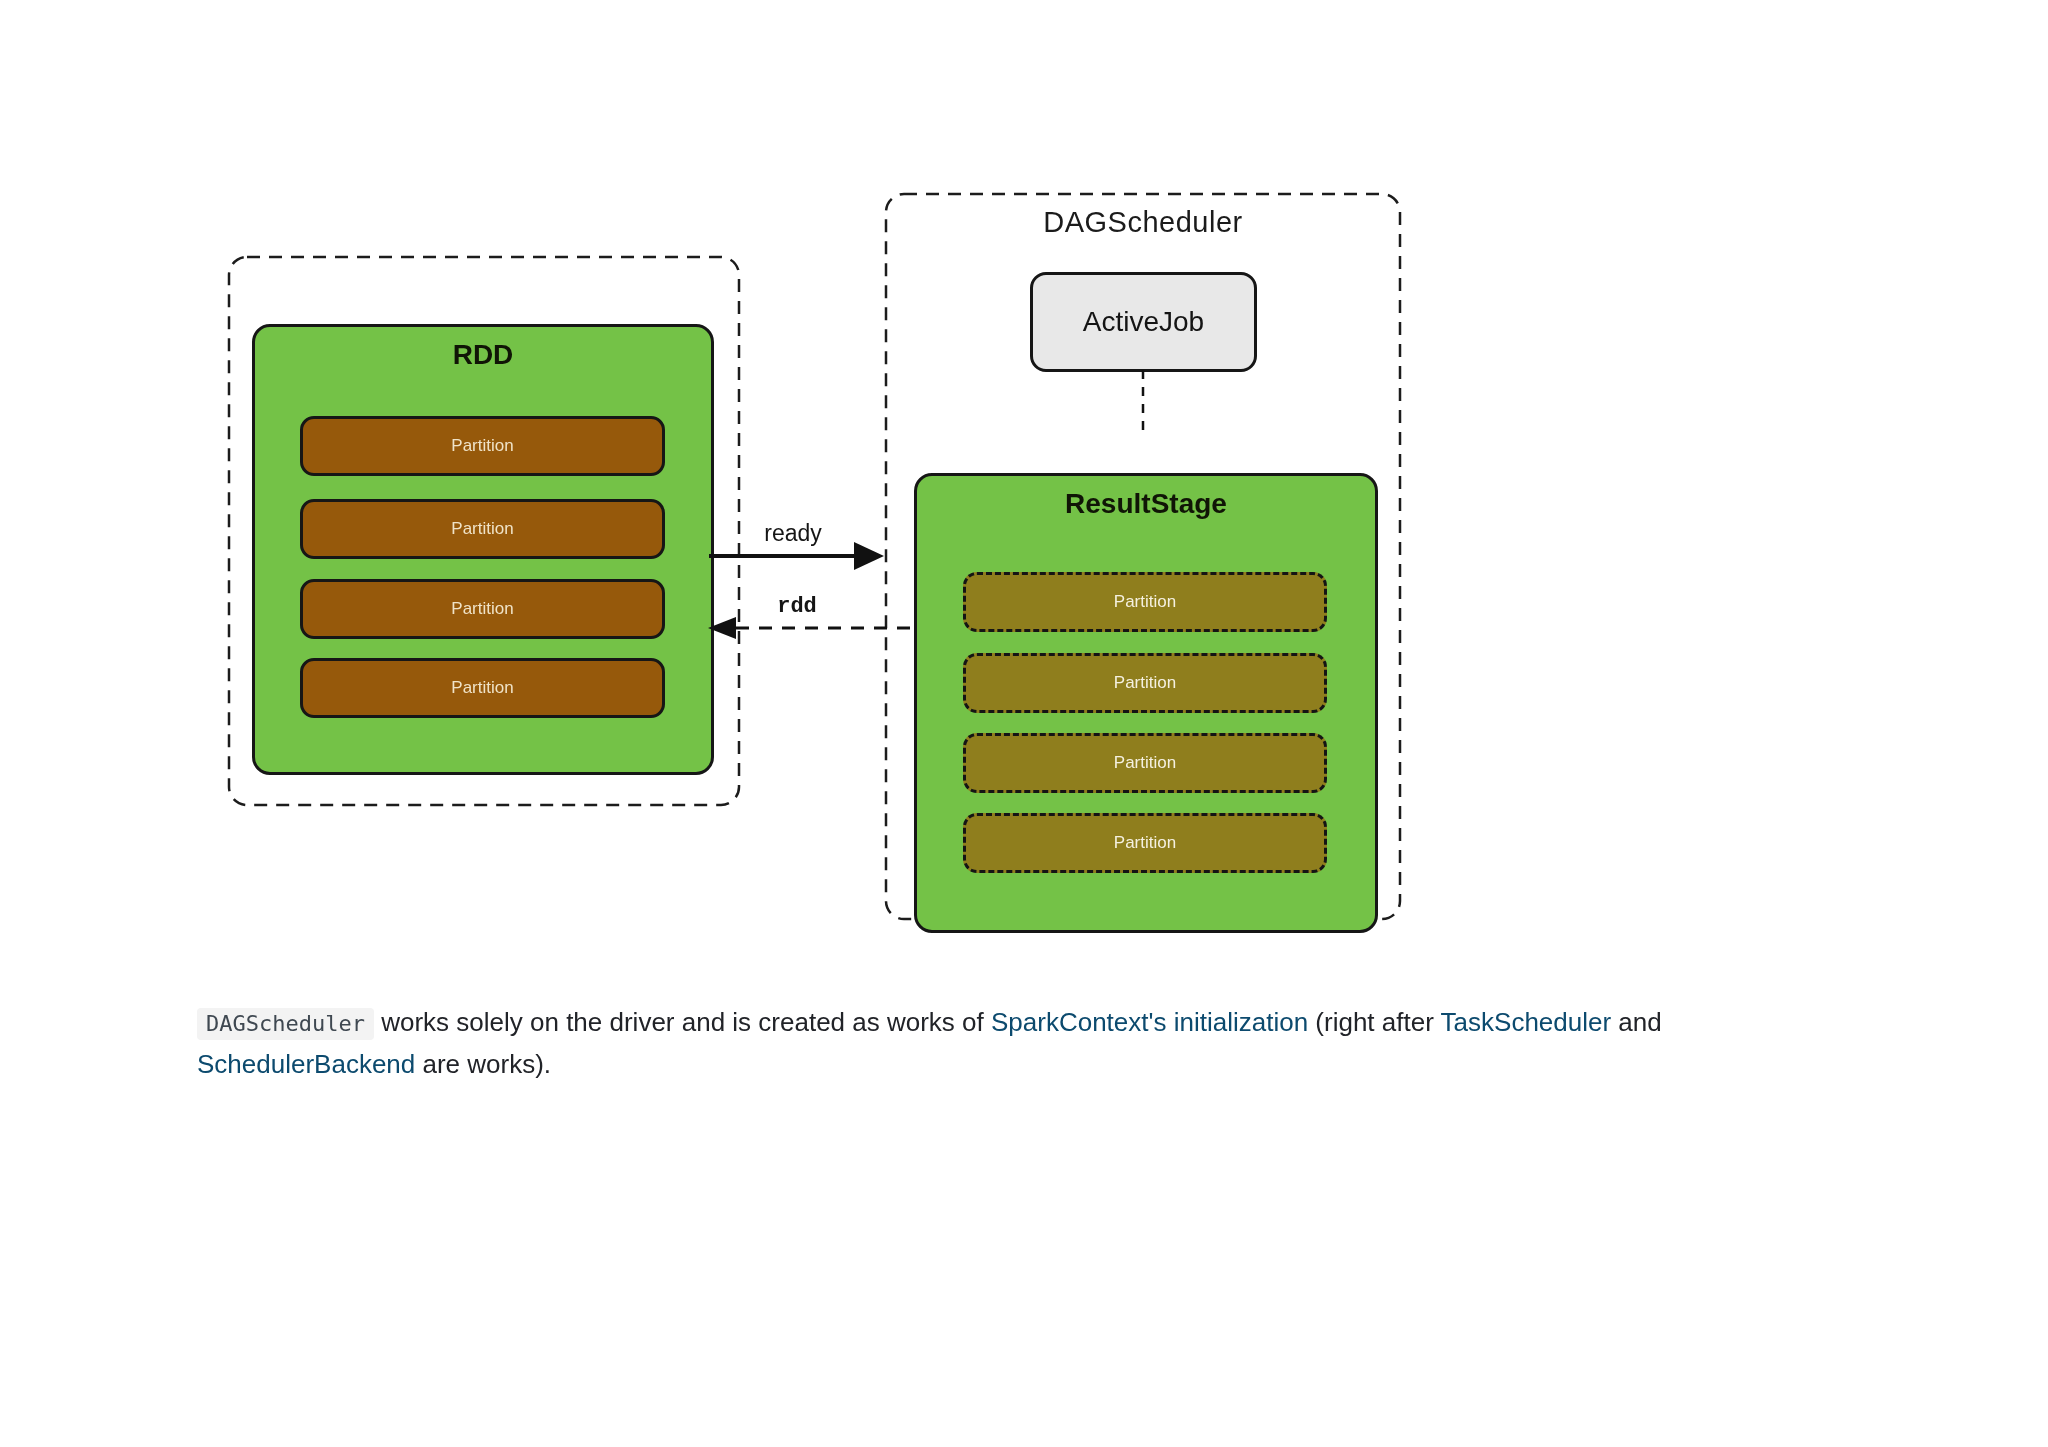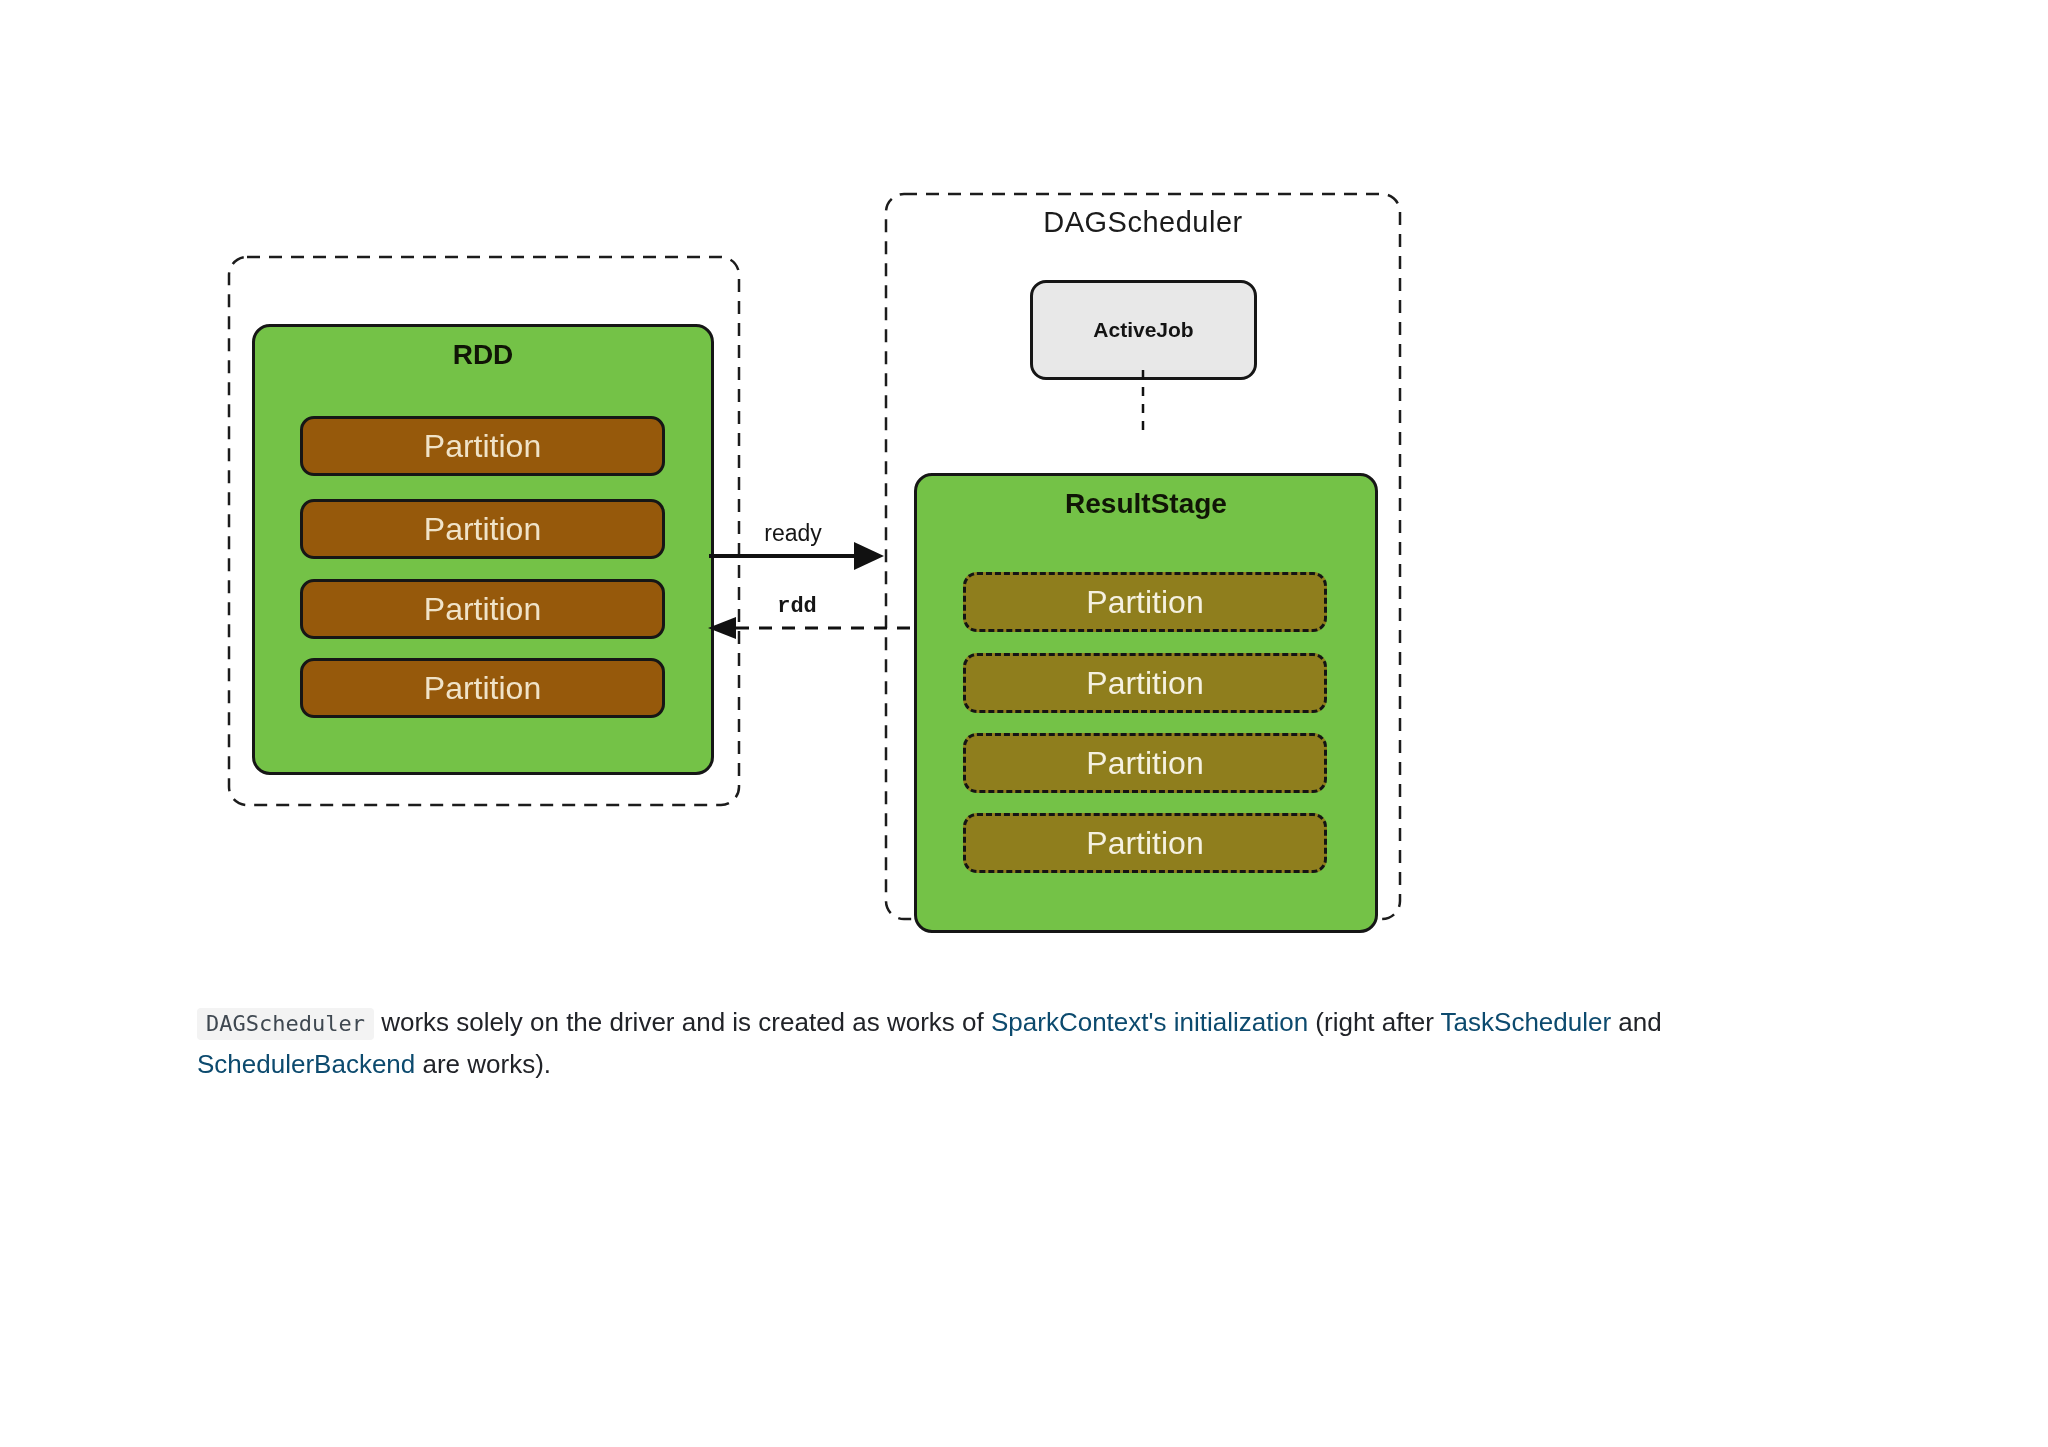--- a/index.html
+++ b/index.html
@@ -47,37 +47,37 @@
     position: absolute;
     left: 0; top: 12px; width: 100%;
     text-align: center;
     font-weight: bold;
     font-size: 28px;
     color: #101506;
   }
 
   .activejob-box {
     position: absolute;
-    left: 1030px; top: 280px; width: 227px; height: 100px;
+    left: 1030px; top: 272px; width: 227px; height: 100px;
     background: #E8E8E8;
     border: 3px solid #161616;
     border-radius: 16px;
     box-sizing: border-box;
     display: flex; align-items: center; justify-content: center;
-    font-weight: bold; font-size: 21px; color: #141414;
+    font-weight: normal; font-size: 28px; color: #141414;
   }
 
   
   .partition {
     position: absolute;
     width: 365px; height: 60px;
     box-sizing: border-box;
     border-radius: 14px;
     display: flex; align-items: center; justify-content: center;
-    font-size: 32px;
+    font-size: 17px;
   }
   .partition.brown {
     left: 45px;
     background: #96590B;
     border: 3px solid #161616;
     color: #F0E3C8;
   }
   .brown.p0 { top: 89px; }  .brown.p1 { top: 172px; }
   .brown.p2 { top: 252px; } .brown.p3 { top: 331px; }
 

